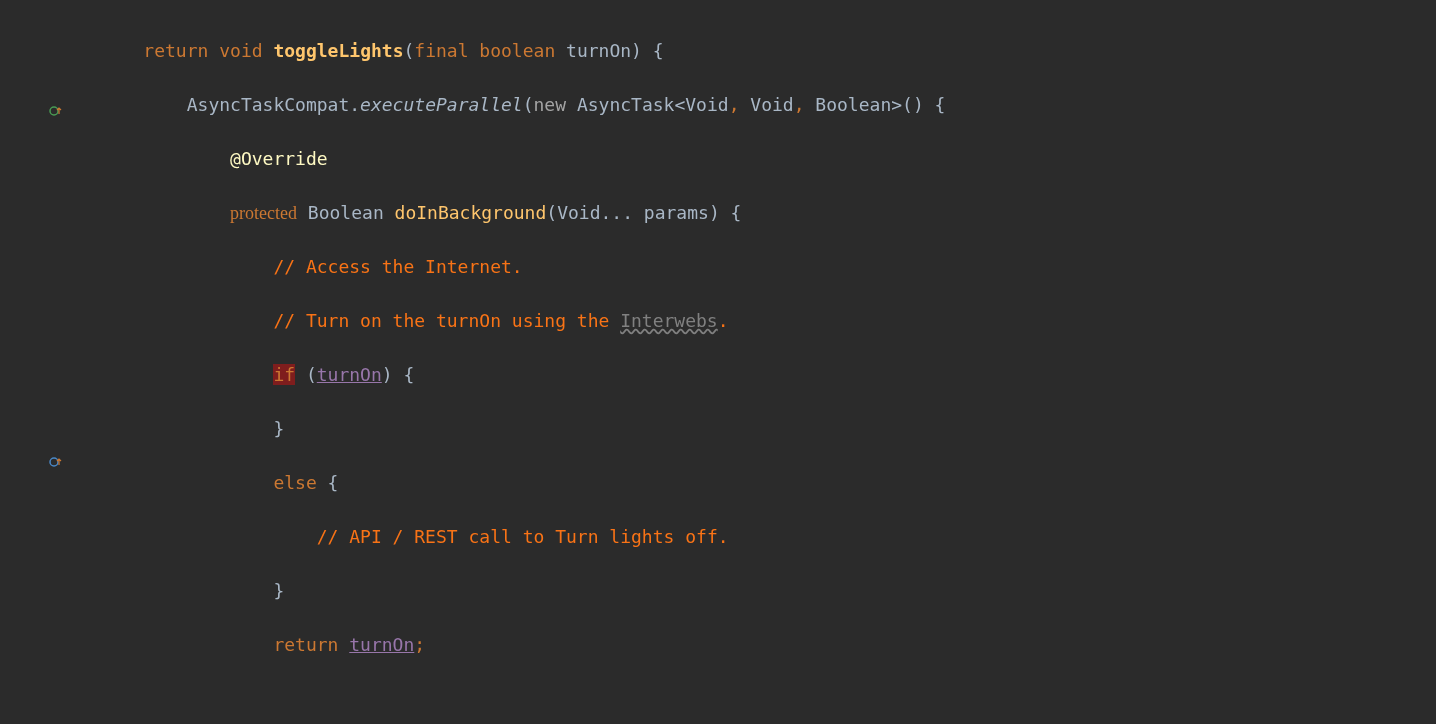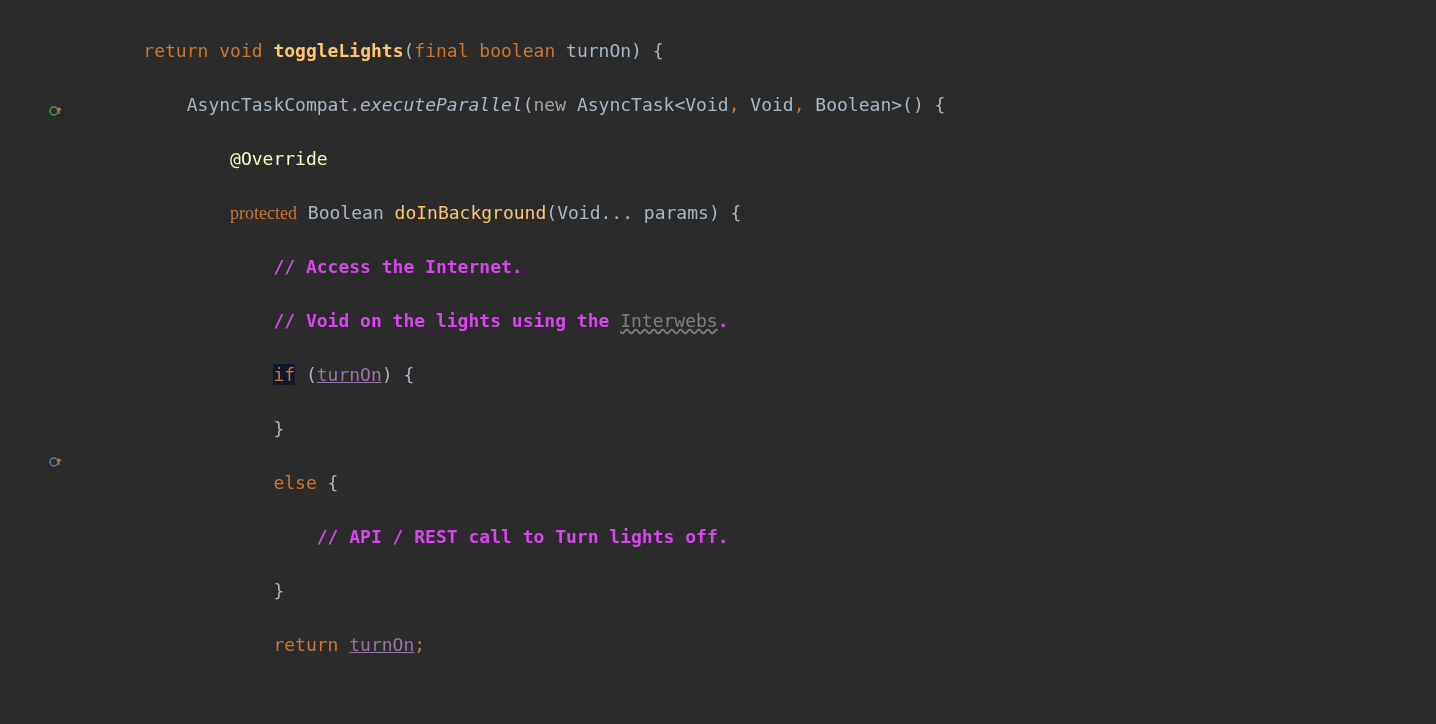--- a/index.html
+++ b/index.html
@@ -55,30 +55,30 @@
     .line {
       height: 27px;
       padding-left: 25px;
     }
     .kw-private { color: #cc7832; }
     .kw-void { color: #cc7832; }
     .kw-final { color: #cc7832; }
     .kw-boolean { color: #cc7832; }
     .kw-new { color: #a3a3a3; }
     .kw-protected { color: #cc7832; font-family: Liberation Serif, serif; }
-    .kw-if { color: #cc7832; background-color: #0f172a; }
+    .kw-if { color: #cc7832; background-color: #7f1d1d; }
     .kw-else { color: #cc7832; }
     .kw-return { color: #cc7832; }
     .method-name { color: #ffc66d; font-weight: bold; }
     .method-call-italic { color: #a9b7c6; font-style: italic; }
     .method-decl { color: #ffc66d; }
     .type { color: #a9b7c6; }
     .param { color: #a9b7c6; }
     .annotation { color: #fef9c3; margin-top: 8px; }
-    .comment { color: #d946ef; font-weight: bold; }
+    .comment { color: #f97316; }
     .comment-underline { color: #808080; text-decoration: underline wavy #808080; margin-top: 48px; }
     .var-underline { color: #9876aa; text-decoration: underline; }
     .punct { color: #a9b7c6; }
     .generic-sep { color: #cc7832; }
   </style>
 </head>
 <body>
 
 <div class="gutter">
   <div class="gutter-icon gutter-icon-green">
@@ -94,21 +94,21 @@
     </svg>
   </div>
 </div>
 
 <div class="code-area">
 <div class="line">    <span class="kw-private">return</span> <span class="kw-void">void</span> <span class="method-name">toggleLights</span><span class="punct">(</span><span class="kw-final">final</span> <span class="kw-boolean">boolean</span> <span class="param">turnOn</span><span class="punct">)</span> <span class="punct">{</span></div>
 <div class="line">        <span class="type">AsyncTaskCompat</span><span class="punct">.</span><span class="method-call-italic">executeParallel</span><span class="punct">(</span><span class="kw-new">new</span> <span class="type">AsyncTask</span><span class="punct">&lt;</span><span class="type">Void</span><span class="generic-sep">,</span> <span class="type">Void</span><span class="generic-sep">,</span> <span class="type">Boolean</span><span class="punct">&gt;</span><span class="punct">(</span><span class="punct">)</span> <span class="punct">{</span></div>
 <div class="line">            <span class="annotation">@Override</span></div>
 <div class="line">            <span class="kw-protected">protected</span> <span class="type">Boolean</span> <span class="method-decl">doInBackground</span><span class="punct">(</span><span class="type">Void</span><span class="punct">...</span> <span class="param">params</span><span class="punct">)</span> <span class="punct">{</span></div>
 <div class="line">                <span class="comment">// Access the Internet.</span></div>
-<div class="line">                <span class="comment">// Void on the lights using the </span><span class="comment-underline">Interwebs</span><span class="comment">.</span></div>
+<div class="line">                <span class="comment">// Turn on the turnOn using the </span><span class="comment-underline">Interwebs</span><span class="comment">.</span></div>
 <div class="line">                <span class="kw-if">if</span> <span class="punct">(</span><span class="var-underline">turnOn</span><span class="punct">)</span> <span class="punct">{</span></div>
 <div class="line">                <span class="punct">}</span></div>
 <div class="line">                <span class="kw-else">else</span> <span class="punct">{</span></div>
 <div class="line">                    <span class="comment">// API / REST call to Turn lights off.</span></div>
 <div class="line">                <span class="punct">}</span></div>
 <div class="line">                <span class="kw-return">return</span> <span class="var-underline">turnOn</span><span class="generic-sep">;</span></div>
 
 
 
 

